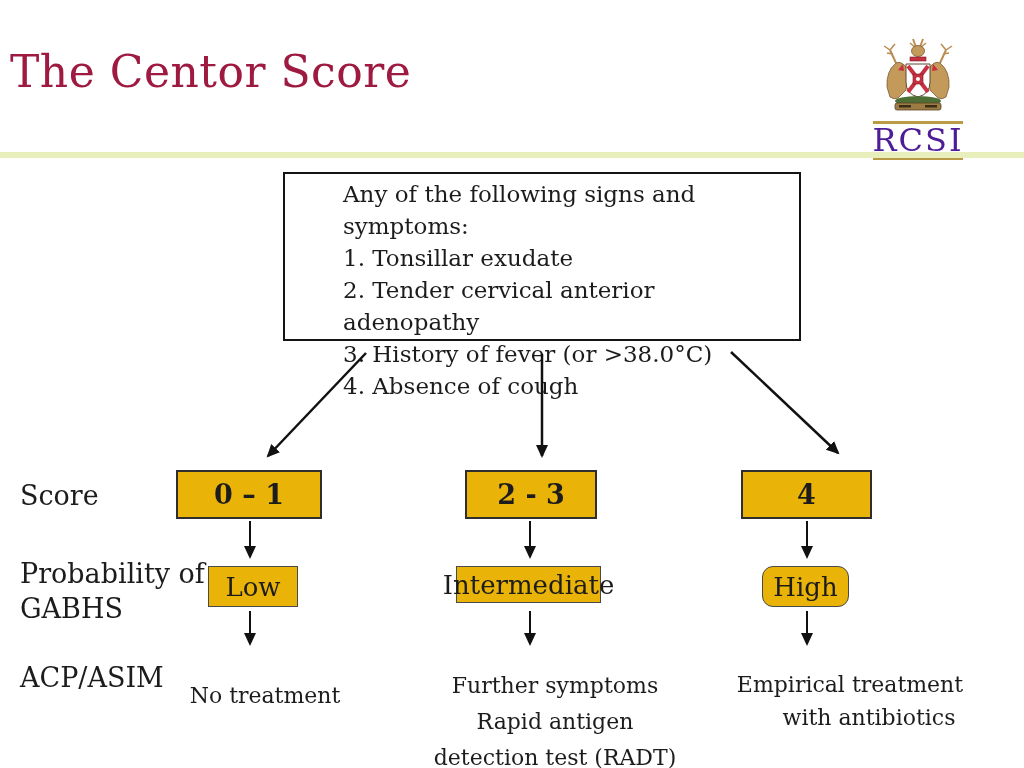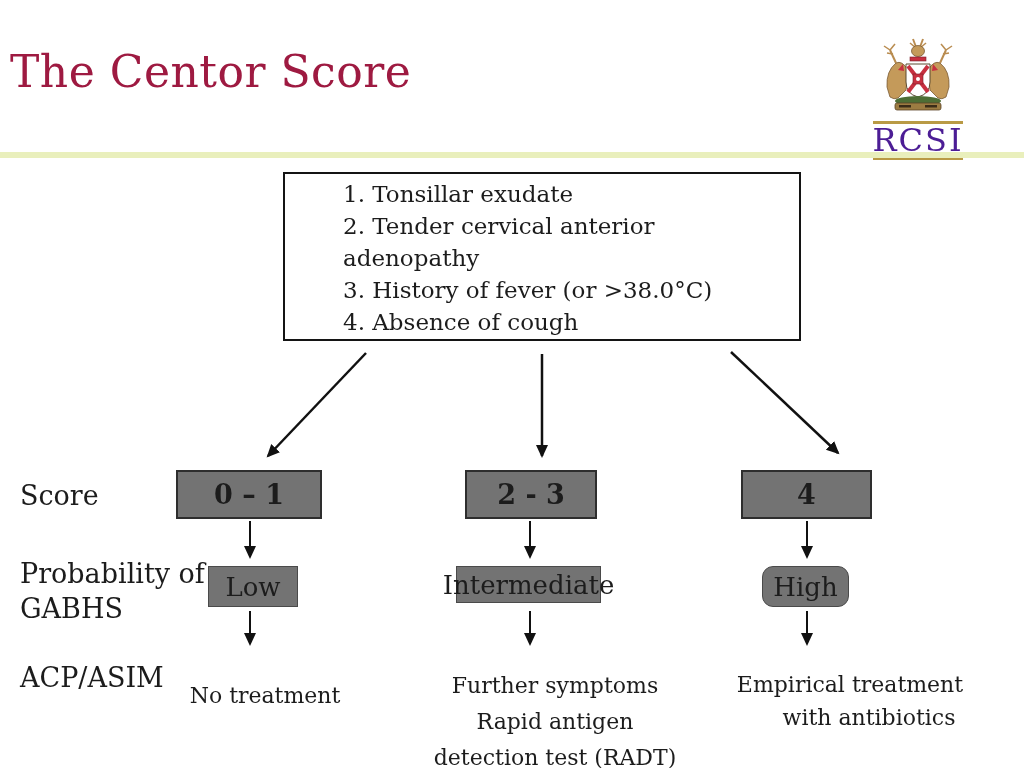--- a/index.html
+++ b/index.html
@@ -17,21 +17,21 @@
 
   .symptoms {
     position:absolute; left:283px; top:172px; width:518px; height:169px;
     border:2px solid #141414; box-sizing:border-box;
     padding:4px 8px 0 58px; font-size:23px; line-height:32px;
   }
 
   .arrows { position:absolute; left:0; top:0; width:1024px; height:768px; pointer-events:none; }
 
   .box {
-    position:absolute; box-sizing:border-box; background:#737373;
+    position:absolute; box-sizing:border-box; background:#eab308;
     display:flex; align-items:center; justify-content:center;
   }
   .score-box { border:2px solid #2e2e2e; font-weight:bold; font-size:27px; }
   .prob-box  { border:1px solid #4a4a4a; font-size:26px; }
 
   .row-label { position:absolute; left:20px; font-size:27px; line-height:35px; }
   .bottom-text { position:absolute; font-size:22px; text-align:center; }
 </style>
 </head>
 <body>
@@ -77,20 +77,21 @@
       <rect x="53" y="69" width="12" height="2.5" fill="#3a2c18"></rect>
     </svg>
     <div class="logo-rule" style="background: rgb(185, 154, 69);"></div>
     <div class="logo-text">RCSI</div>
     <div class="logo-rule" style="background: rgb(185, 154, 69);"></div>
   </div>
 
   <div class="header-rule" style="background: rgb(233, 239, 188);"></div>
 
   <div class="symptoms">
+    <div>Any of the following signs and symptoms:</div>
     <div>1. Tonsillar exudate</div>
     <div>2. Tender cervical anterior adenopathy</div>
     <div>3. History of fever (or &gt;38.0°C)</div>
     <div>4. Absence of cough</div>
   </div>
 
   <svg class="arrows" viewBox="0 0 1024 768">
     <defs>
       <marker id="ah" markerUnits="userSpaceOnUse" markerWidth="14" markerHeight="13" refX="11" refY="6" orient="auto">
         <path d="M0,0 L13,6 L0,12 Z" fill="#111"></path>

